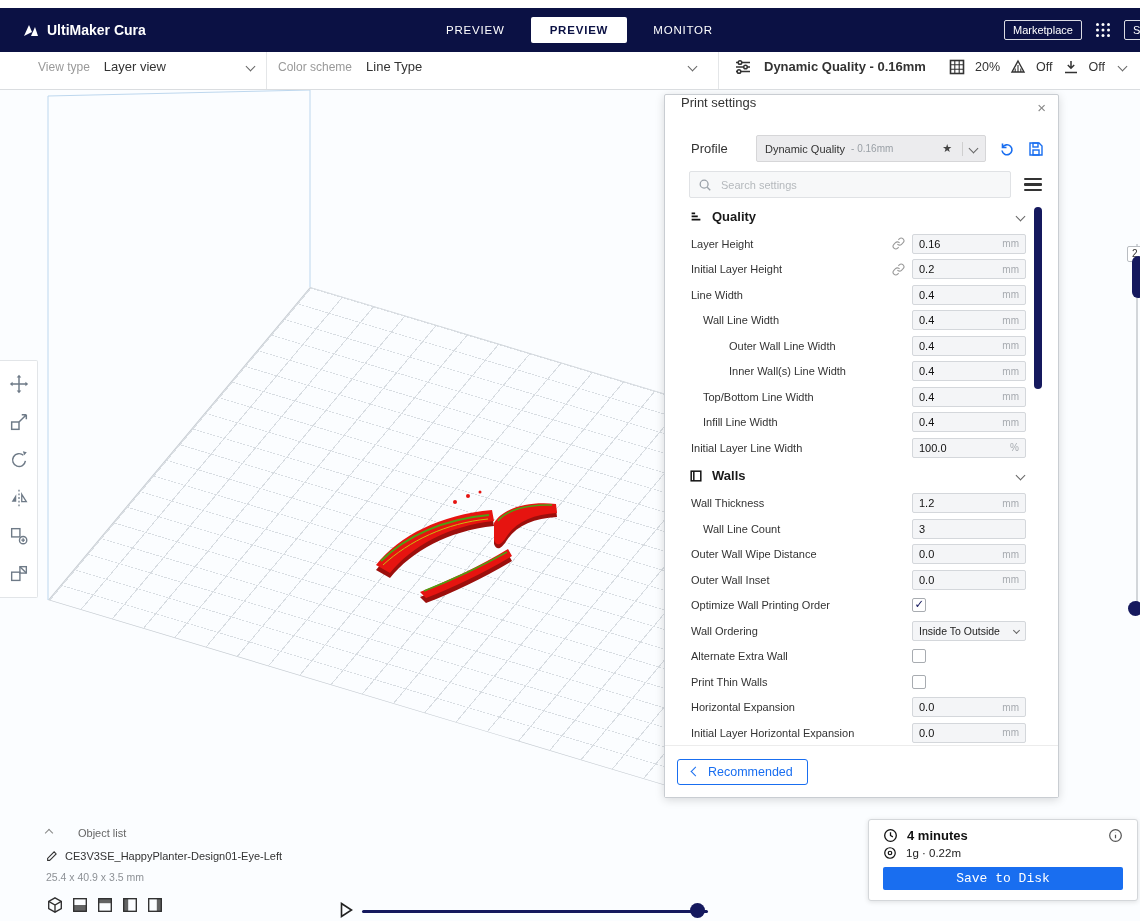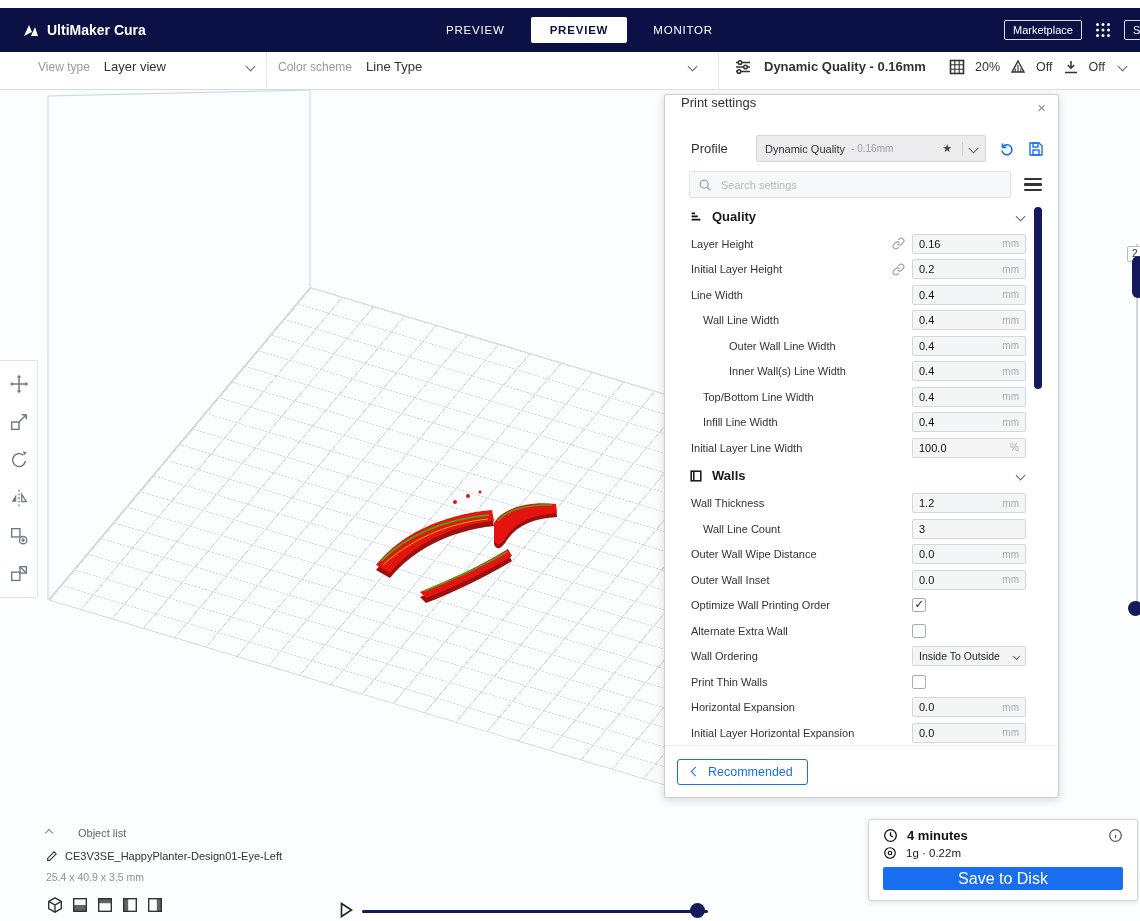--- a/index.html
+++ b/index.html
@@ -124,21 +124,21 @@
 
   
   .jobcard{position:absolute;left:868px;top:819px;width:270px;background:#fff;border:1px solid #d4d7da;
            border-radius:3px;box-shadow:0 1px 5px rgba(0,0,0,.12);padding:8px 14px 10px;z-index:8}
   .jobrow{display:flex;align-items:center;gap:9px}
   .jobrow + .jobrow{margin-top:3px}
   .jobtime{font-size:13px;font-weight:700;color:#111}
   .jobinfo{margin-left:auto;display:flex;cursor:pointer}
   .jobmat{font-size:11.5px;color:#222}
   .savedisk{margin-top:7px;width:100%;height:23px;background:#196ef0;color:#fff;border:none;
-            border-radius:2px;font-size:16px;font-family:Liberation Sans, sans-serif;cursor:pointer}
+            border-radius:2px;font-size:13px;font-family:Liberation Mono, monospace;cursor:pointer}
 
   
   .layertrack{position:absolute;left:1136px;top:244px;width:2px;height:372px;background:#d2d6da;z-index:4}
   .layerlabel{position:absolute;left:1127px;top:246px;height:16px;padding:1px 4px;background:#fff;
               border:1px solid #b9bdc2;border-radius:2px;font-size:10px;color:#333;z-index:5}
   .layerthumb{position:absolute;left:1132px;top:256px;width:12px;height:42px;background:#15195e;
               border-radius:6px;z-index:6;cursor:pointer}
   .layerhandle{position:absolute;left:1128px;top:601px;width:15px;height:15px;border-radius:50%;
                background:#15195e;z-index:6;cursor:pointer}
 </style>
@@ -472,31 +472,31 @@
         <span class="sunit">mm</span>
       </div>
     </div>
     <div class="srow">
       <span class="slabel">Optimize Wall Printing Order</span>
       <div class="sctrl">
           <span class="scheck checked"></span>
         </div>
     </div>
     <div class="srow">
+      <span class="slabel">Wall Ordering</span>
+      <div class="sselect">
+        <span class="selval">Inside To Outside</span>
+        <span class="chev" style="width:5px;height:5px"></span>
+      </div>
+    </div>
+    <div class="srow">
       <span class="slabel">Alternate Extra Wall</span>
       <div class="sctrl">
           <span class="scheck"></span>
         </div>
-    </div>
-    <div class="srow">
-      <span class="slabel">Wall Ordering</span>
-      <div class="sselect">
-        <span class="selval">Inside To Outside</span>
-        <span class="chev" style="width:5px;height:5px"></span>
-      </div>
     </div>
     <div class="srow">
       <span class="slabel">Print Thin Walls</span>
       <div class="sctrl">
           <span class="scheck"></span>
         </div>
     </div>
     <div class="srow">
       <span class="slabel">Horizontal Expansion</span>
       <div class="sinput">

